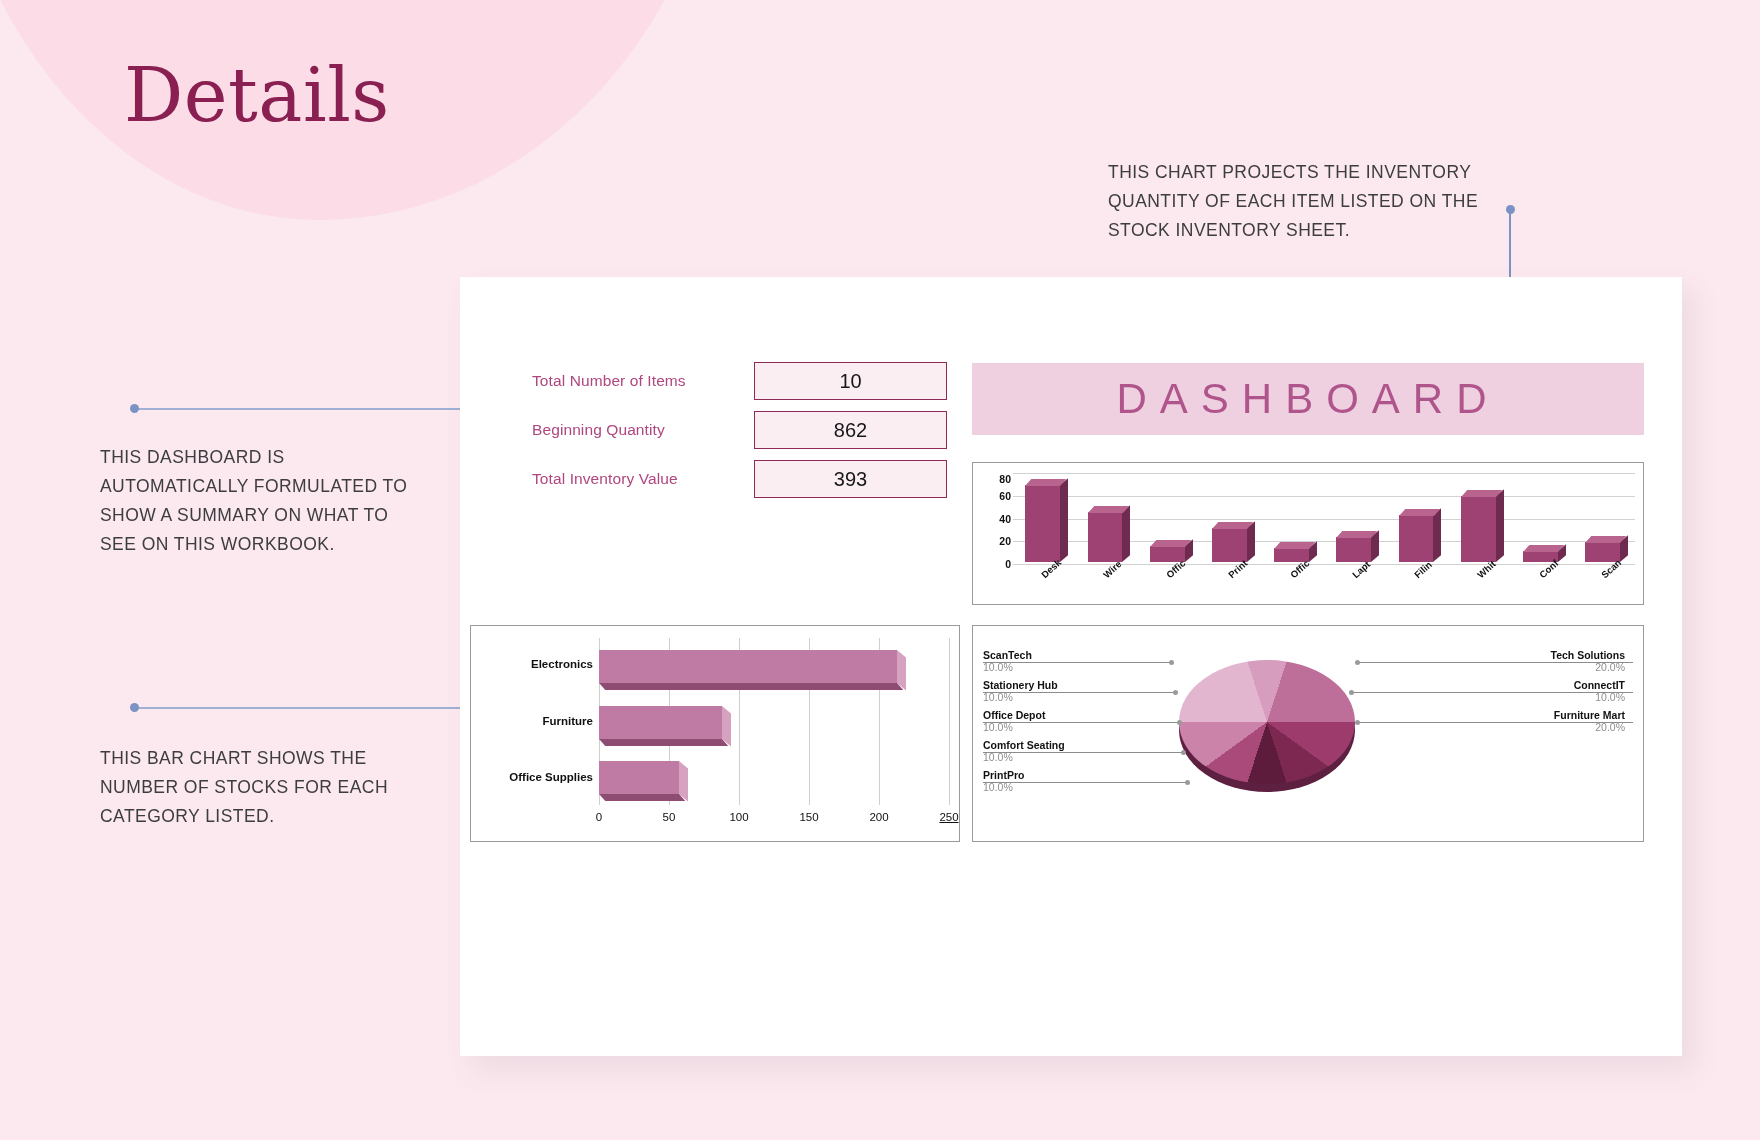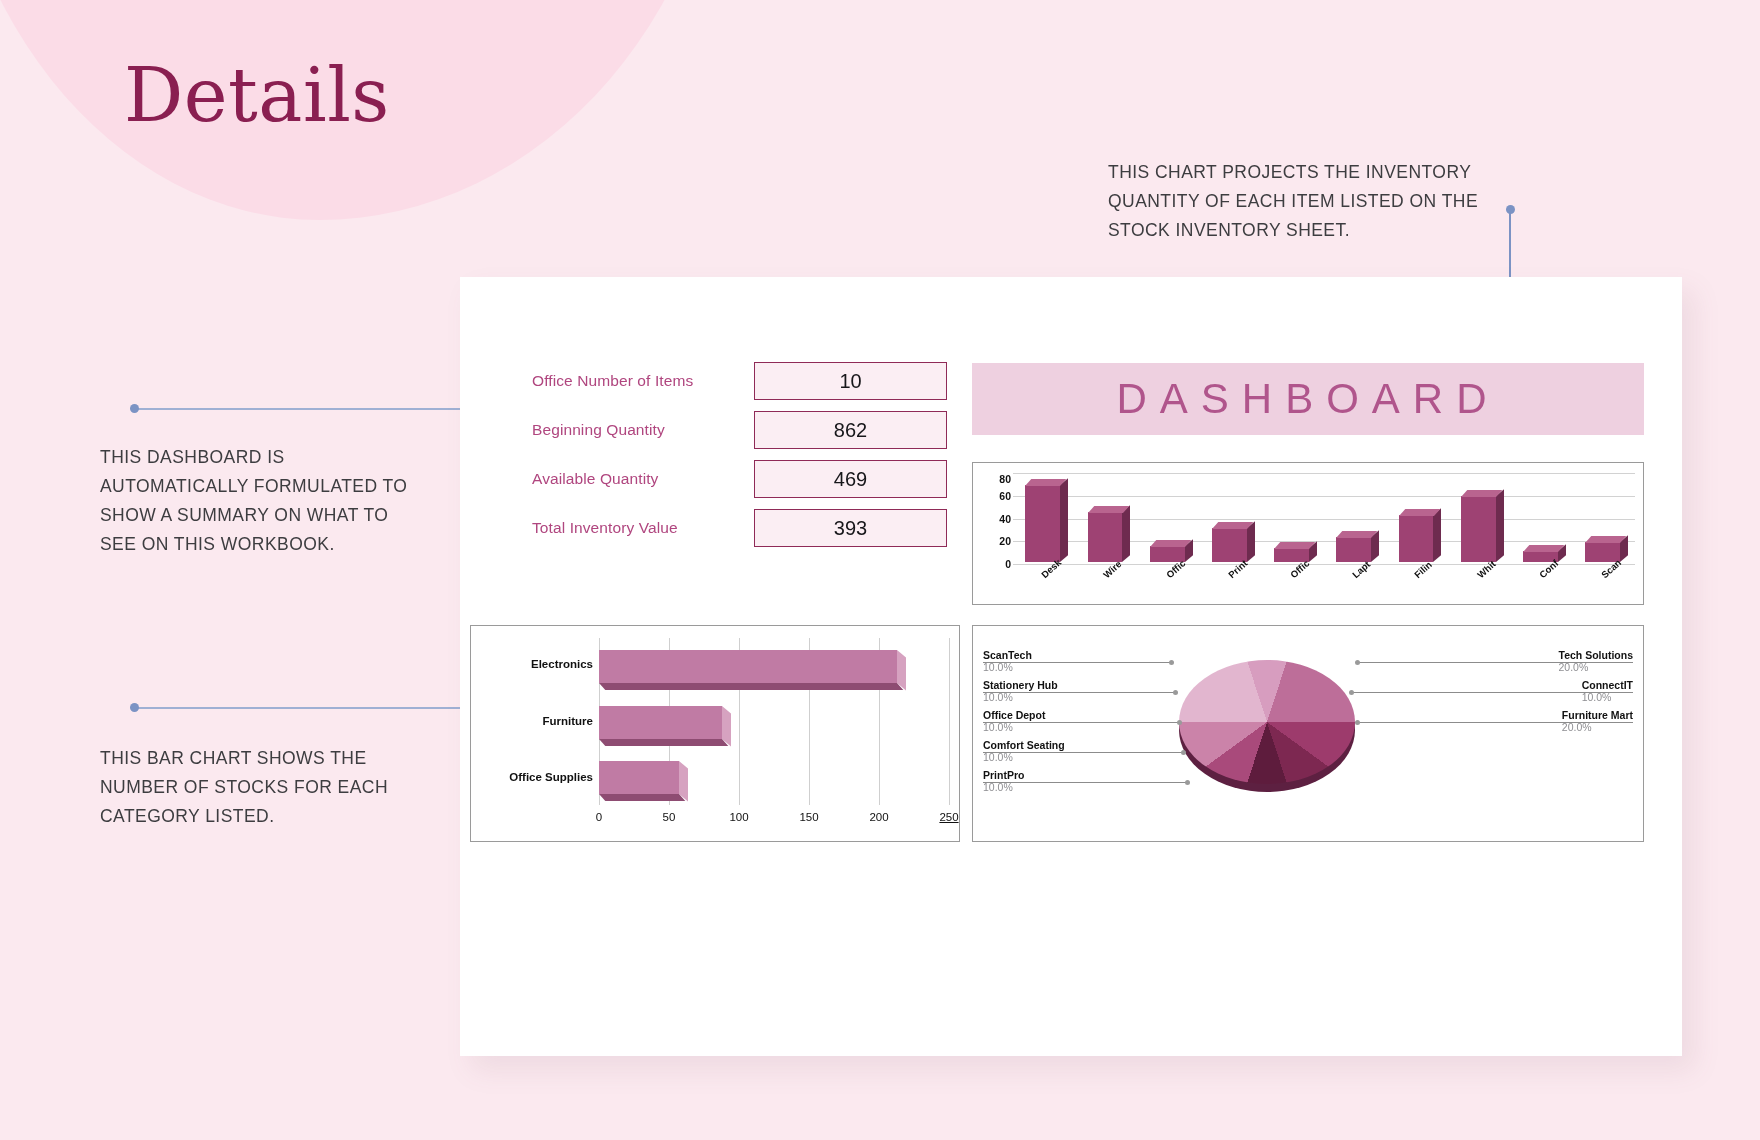--- a/index.html
+++ b/index.html
@@ -211,21 +211,21 @@
       #5e1c3d 70% 80%,
       #a94a7b 80% 90%,
       #cb83a9 90% 100%);
   }
   .pie-label-l, .pie-label-r {
     position: absolute; font-size: 10.5px;
   }
   .pie-name { font-weight: bold; color: #111; white-space: nowrap; }
   .pie-pct  { color: #8e8e92; }
   .pie-label-l { left: 10px; text-align: left; }
-  .pie-label-r { right: 10px; text-align: left; }
+  .pie-label-r { right: 18px; text-align: right; }
   .pie-line { position: absolute; height: 1px; background: #8c8c8c; }
   .pie-node {
     position: absolute; width: 5px; height: 5px;
     border-radius: 50%; background: #9a9a9a;
   }
 </style>
 </head>
 <body>
 
 <div id="blob"></div>
@@ -250,30 +250,26 @@
 <div class="arrow-r" style="left:622px; top:702px;"></div>
 
 <div class="vline" style="left:1395px; top:680px; height:300px;"></div>
 <div class="dot" style="left:1392px; top:976px;"></div>
 <div class="arrow-u" style="left:1391px; top:672px;"></div>
 
 <div id="sheet">
 
   <div id="stats">
     <div class="stat-row">
-      <div class="stat-label">Office Number of Items</div>
+      <div class="stat-label">Total Number of Items</div>
       <div class="stat-box">10</div>
     </div>
     <div class="stat-row">
       <div class="stat-label">Beginning Quantity</div>
       <div class="stat-box">862</div>
-    </div>
-    <div class="stat-row">
-      <div class="stat-label">Available Quantity</div>
-      <div class="stat-box">469</div>
     </div>
     <div class="stat-row">
       <div class="stat-label">Total Inventory Value</div>
       <div class="stat-box">393</div>
     </div>
   </div>
 
   <div id="banner">
     <span>DASHBOARD</span>
   </div>

